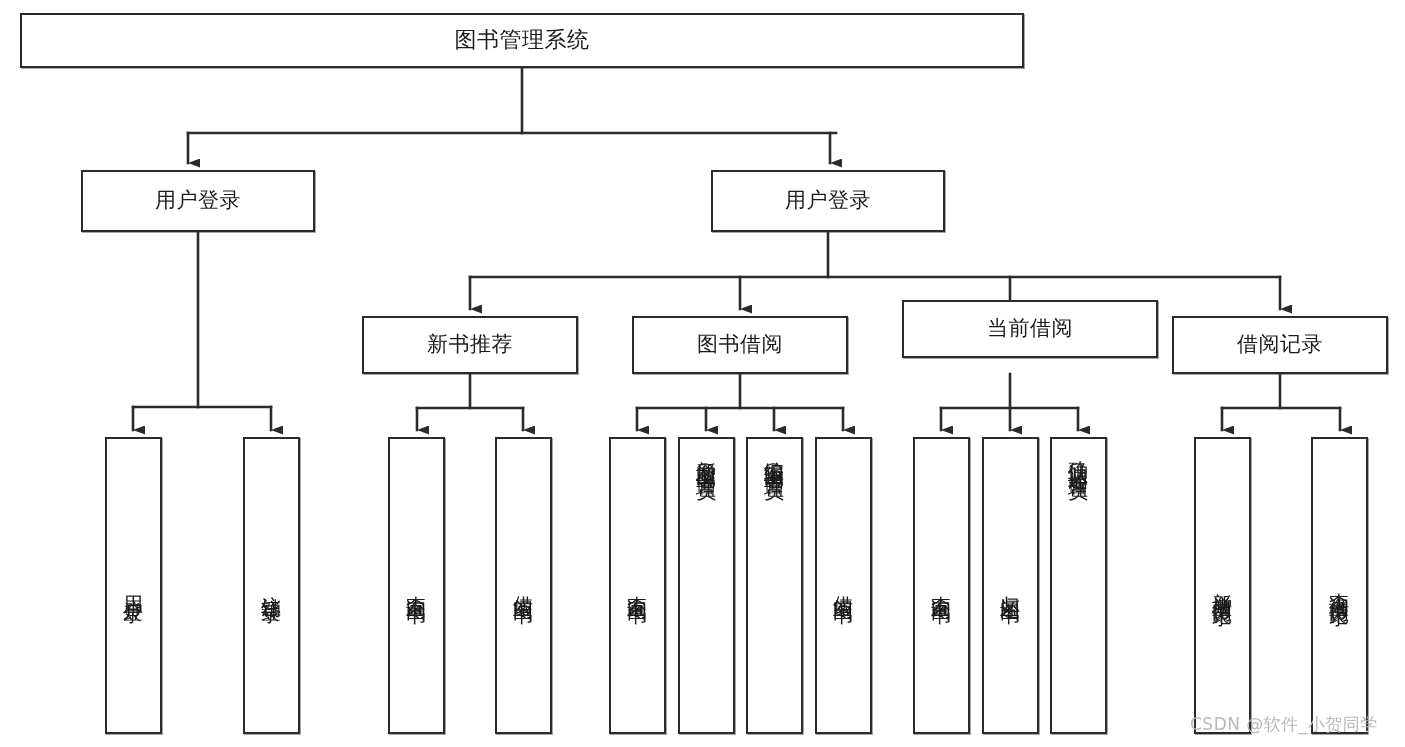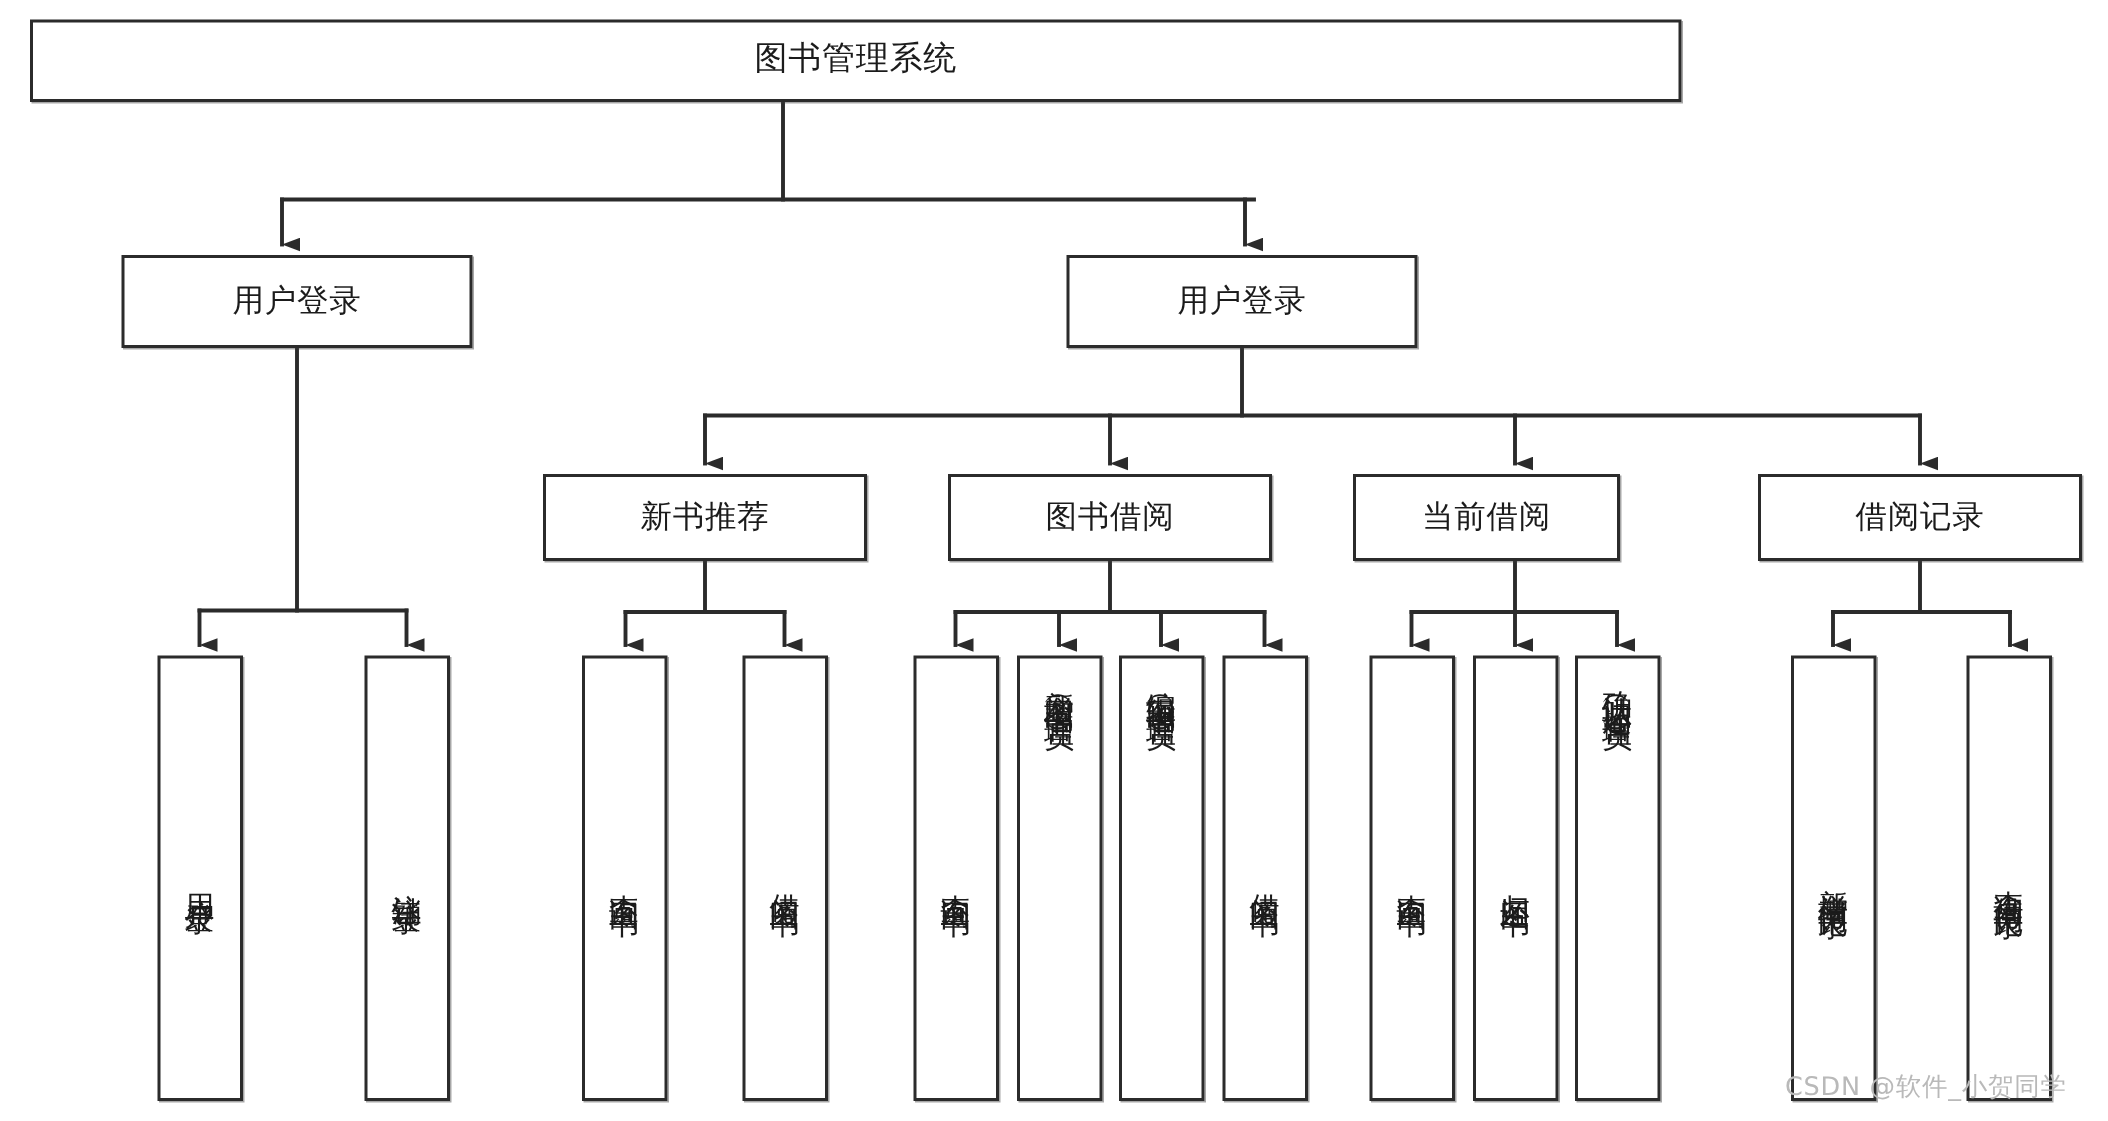--- a/index.html
+++ b/index.html
@@ -130,38 +130,38 @@
       <path d="M1010,408 L1010,430" marker-end="url(#arw)"></path>
       <path d="M1078,408 L1078,430" marker-end="url(#arw)"></path>
 
       <path d="M1280,374 L1280,408"></path>
       <path d="M1222,408 L1340,408"></path>
       <path d="M1222,408 L1222,430" marker-end="url(#arw)"></path>
       <path d="M1340,408 L1340,430" marker-end="url(#arw)"></path>
     </g>
   </svg>
 
-  <div class="node h root" style="left:20px; top:13px; width:1101px; height:55px;">
+  <div class="node h root" style="left:20px; top:13px; width:1004px; height:55px;">
     <span class="label">图书管理系统</span>
   </div>
 
   <div class="node h" style="left:81px; top:170px; width:234px; height:62px;">
     <span class="label">用户登录</span>
   </div>
   <div class="node h" style="left:711px; top:170px; width:234px; height:62px;">
     <span class="label">用户登录</span>
   </div>
 
   <div class="node h" style="left:362px; top:316px; width:216px; height:58px;justify-content:center;">
     <span class="label">新书推荐</span>
   </div>
   <div class="node h" style="left:632px; top:316px; width:216px; height:58px;">
     <span class="label">图书借阅</span>
   </div>
-  <div class="node h" style="left:902px; top:316px; width:178px; height:58px;">
+  <div class="node h" style="left:902px; top:300px; width:256px; height:58px;">
     <span class="label">当前借阅</span>
   </div>
   <div class="node h" style="left:1172px; top:316px; width:216px; height:58px;">
     <span class="label">借阅记录</span>
   </div>
 
   <div class="node v centered" style="left:105px; top:437px; width:57px; height:297px;">
     <span class="label">用户登录</span>
   </div>
   <div class="node v centered" style="left:243px; top:437px; width:57px; height:297px;">

